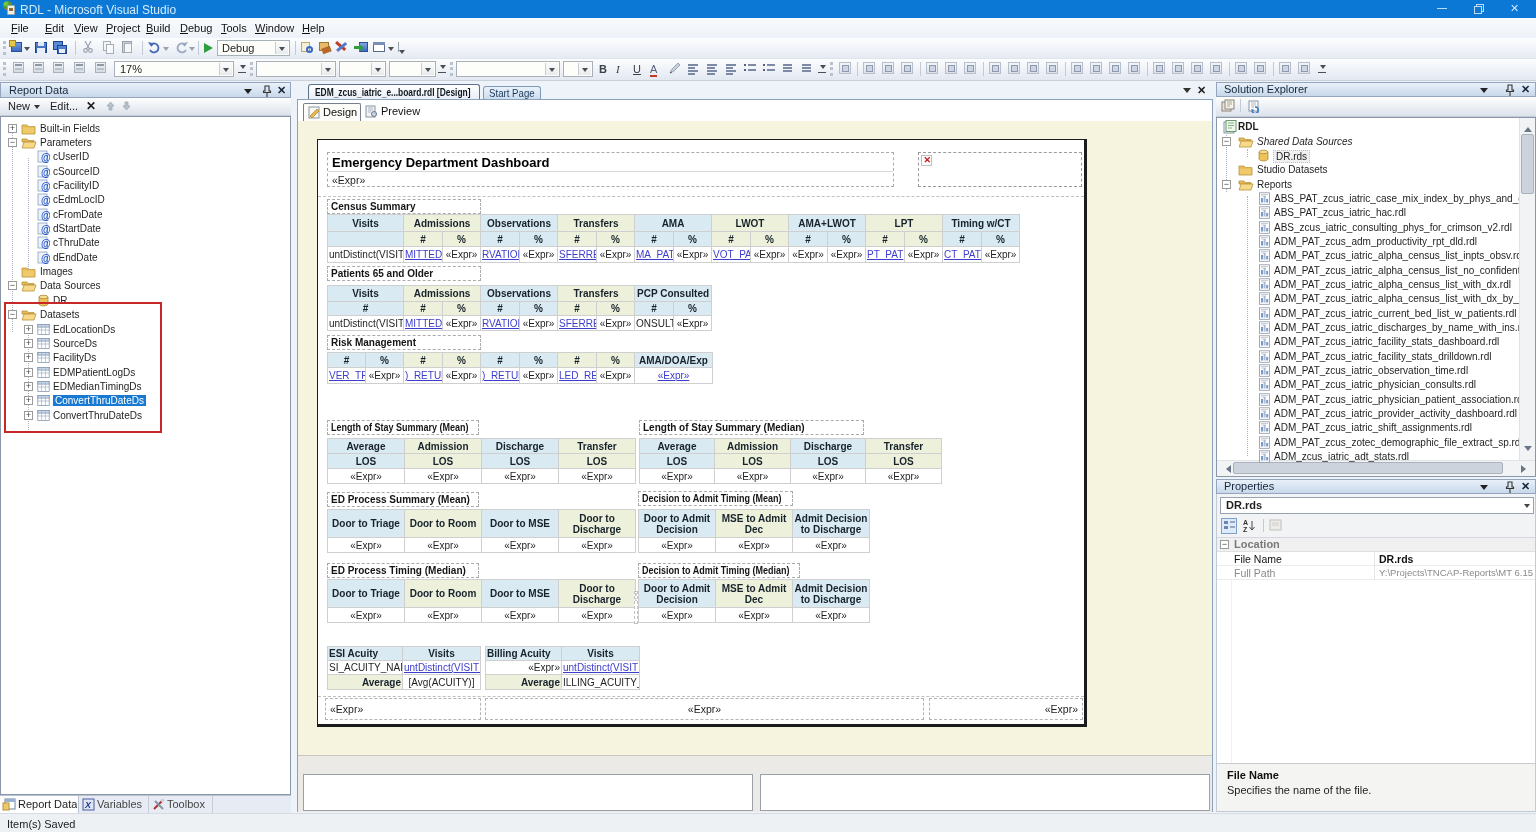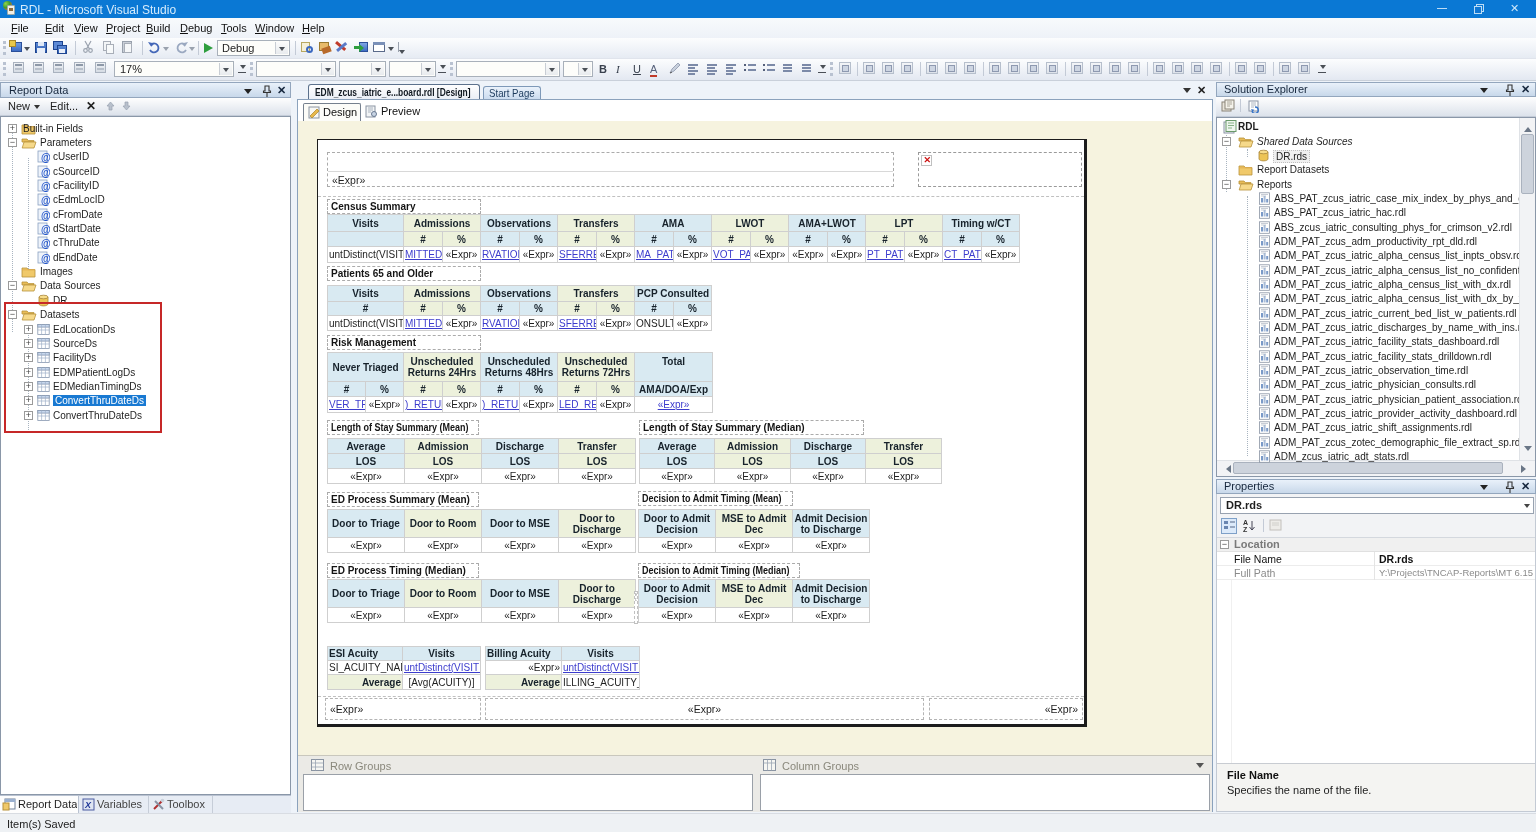--- a/index.html
+++ b/index.html
@@ -365,21 +365,21 @@
 <div class="a wbox" style="left:0px;top:116px;width:291px;height:679px;">
 <div class="a" style="left:11px;top:12px;width:1px;height:203px;border-left:1px dotted #a8b4c0;"></div>
 <div class="a" style="left:27px;top:41px;width:1px;height:115px;border-left:1px dotted #a8b4c0;"></div>
 <div class="a" style="left:27px;top:214px;width:1px;height:101px;border-left:1px dotted #a8b4c0;"></div>
 <div class="trow" style="left:0;top:4.6px;width:289px;">
       <span class="texp" style="left:7px;">+</span>
       <span class="a" style="left:20px;top:0px;"><svg width="15" height="13" viewBox="0 0 15 13">
           <path d="M1 3 h5 l1.4 1.6 H14 V12 H1 Z" fill="#f0c96a" stroke="#b8923a" stroke-width="0.8"></path>
           <path d="M1 4.8 H14" stroke="#e0aa4a" stroke-width="0.8"></path>
         </svg></span>
-      <span class="tlbl" style="left:22px;">Built-in Fields</span>
+      <span class="tlbl" style="left:39px;">Built-in Fields</span>
     </div>
 <div class="trow" style="left:0;top:18.95px;width:289px;">
       <span class="texp" style="left:7px;">−</span>
       <span class="a" style="left:20px;top:0px;"><svg width="16" height="13" viewBox="0 0 16 13">
           <path d="M1 3 h5 l1.4 1.6 H13 V6 H1 Z" fill="#e8bc58" stroke="#b8923a" stroke-width="0.8"></path>
           <path d="M3 6 h12 l-2 6 H1.2 Z" fill="#f6d98a" stroke="#b8923a" stroke-width="0.8"></path>
         </svg></span>
       <span class="tlbl" style="left:39px;">Parameters</span>
     </div>
 <div class="trow" style="left:0;top:33.3px;width:289px;">
@@ -580,38 +580,26 @@
 <div class="a" style="left:362px;top:104px;width:64px;height:17px;">
     <span class="a" style="left:2px;top:1px;"><svg width="14" height="13" viewBox="0 0 14 13">
         <rect x="2" y="1" width="9" height="11" fill="#f2f4f6" stroke="#8a94a2"></rect>
         <path d="M4 3 h5 M4 5 h5 M4 7 h3" stroke="#9aa4b2" stroke-width="0.8"></path>
         <circle cx="10" cy="9" r="2.5" fill="#c8d4e4" stroke="#6a7a92"></circle>
       </svg></span>
     <span class="a" style="left:19px;top:1px;color:#111;">Preview</span>
   </div>
 <div class="a" id="surface" style="left:298px;top:121px;width:914px;height:634px;"></div>
 <div class="a" style="left:298px;top:755px;width:914px;height:57px;background:#ebeae6;border-top:1px solid #c9c7bd;">
-    <div class="a" style="left:0px;top:0px;width:914px;height:18px;">
-      <span class="a" style="left:13px;top:3px;"><svg width="13" height="12">
-          <rect x="0.5" y="0.5" width="12" height="11" fill="#f6f6f2" stroke="#8a94a2"></rect>
-          <path d="M0.5 4 H12.5 M0.5 8 H12.5 M4.5 0.5 V11.5" stroke="#9aa4b2" stroke-width="0.8"></path>
-        </svg></span>
-      <span class="a" style="left:32px;top:4px;color:#8a887c;">Row Groups</span>
-      <span class="a" style="left:465px;top:3px;"><svg width="13" height="12">
-          <rect x="0.5" y="0.5" width="12" height="11" fill="#f6f6f2" stroke="#8a94a2"></rect>
-          <path d="M0.5 4 H12.5 M4.5 0.5 V11.5 M8.5 0.5 V11.5" stroke="#9aa4b2" stroke-width="0.8"></path>
-        </svg></span>
-      <span class="a" style="left:484px;top:4px;color:#8a887c;">Column Groups</span>
-      <span class="a" style="left:898px;top:7px;border:4px solid transparent;border-top:5px solid #555;"></span>
-    </div>
     <div class="a" style="left:5px;top:18px;width:450px;height:37px;background:#fff;border:1px solid #9aa0a8;"></div>
     <div class="a" style="left:462px;top:18px;width:450px;height:37px;background:#fff;border:1px solid #9aa0a8;"></div>
   </div>
 <div class="a" style="left:317px;top:139px;width:770px;height:588px;background:#fff;border:1px solid #1c1c1c;border-right-width:3px;border-bottom-width:3px;"></div>
 <div class="a" style="left:327px;top:152px;width:567px;height:35px;border:1px dashed #ababab;background:#fff;">
+    <div class="a nw" style="left:4px;top:2px;width:556px;font-size:13px;font-weight:bold;color:#000;">Emergency Department Dashboard</div>
     <div class="a" style="left:0px;top:18px;width:565px;height:0;border-top:1px solid #d8d8d8;"></div>
     <div class="a nw" style="left:4px;top:21px;font-size:10.5px;">«Expr»</div>
   </div>
 <div class="a" style="left:918px;top:152px;width:164px;height:35px;border:1px dashed #9a9a9a;background:#fff;">
     <div class="a" style="left:2px;top:2px;width:11px;height:11px;background:#fff;border:1px solid #c0c0c0;">
       <span style="position:absolute;left:1.5px;top:-1px;color:#cc1111;font-size:9px;font-weight:bold;">✕</span>
     </div>
   </div>
 <div class="a" style="left:318px;top:196px;width:766px;border-top:1px dashed #c0c0c0;"></div>
 <div class="a" style="left:318px;top:696px;width:766px;border-top:1px dashed #c0c0c0;"></div>
@@ -740,27 +728,20 @@
       <col style="width:38px">
       <col style="width:39px">
       <col style="width:38px">
       <col style="width:39px">
       <col style="width:38px">
       <col style="width:39px">
       <col style="width:38px">
       <col style="width:78px">
     </colgroup>
     <tbody>
-      <tr style="height:29px;">
-        <td class="hb" colspan="2">Never Triaged</td>
-        <td class="hg" colspan="2">Unscheduled<br>Returns 24Hrs</td>
-        <td class="hb" colspan="2">Unscheduled<br>Returns 48Hrs</td>
-        <td class="hg" colspan="2">Unscheduled<br>Returns 72Hrs</td>
-        <td class="hb" style="vertical-align:top;padding-top:3px;">Total</td>
-      </tr>
       <tr style="height:15px;">
         <td class="hb">#</td>
         <td class="hb">%</td>
         <td class="hg">#</td>
         <td class="hg">%</td>
         <td class="hb">#</td>
         <td class="hb">%</td>
         <td class="hg">#</td>
         <td class="hg">%</td>
         <td class="hb">AMA/DOA/Exp</td>
@@ -1028,21 +1009,21 @@
         <path d="M2 3 V10 c0 1,2 1.9,4.5 1.9 s4.5 -0.9,4.5 -1.9 V3" fill="#edc455" stroke="#a8853a" stroke-width="0.8"></path>
         <ellipse cx="6.5" cy="3" rx="4.5" ry="1.8" fill="#f7dc8a" stroke="#a8853a" stroke-width="0.8"></ellipse>
       </svg></span>
     <span class="tlbl" style="left:57px;background:#f0f0f0;border:1px dotted #c0c0c0;padding:0 2px;">DR.rds</span>
   </div>
 <div class="trow" style="left:1216px;top:163.39000000000001px;width:303px;">
     <span class="a" style="left:22px;top:0px;"><svg width="15" height="13" viewBox="0 0 15 13">
         <path d="M1 3 h5 l1.4 1.6 H14 V12 H1 Z" fill="#f0c96a" stroke="#b8923a" stroke-width="0.8"></path>
         <path d="M1 4.8 H14" stroke="#e0aa4a" stroke-width="0.8"></path>
       </svg></span>
-    <span class="tlbl" style="left:41px;">Report Datasets</span>
+    <span class="tlbl" style="left:41px;">Studio Datasets</span>
   </div>
 <div class="trow" style="left:1216px;top:177.72px;width:303px;">
     <span class="texp" style="left:6px;">−</span>
     <span class="a" style="left:22px;top:0px;"><svg width="16" height="13" viewBox="0 0 16 13">
         <path d="M1 3 h5 l1.4 1.6 H13 V6 H1 Z" fill="#e8bc58" stroke="#b8923a" stroke-width="0.8"></path>
         <path d="M3 6 h12 l-2 6 H1.2 Z" fill="#f6d98a" stroke="#b8923a" stroke-width="0.8"></path>
       </svg></span>
     <span class="tlbl" style="left:41px;">Reports</span>
   </div>
 <div class="trow" style="left:1216px;top:192.05px;width:303px;">

